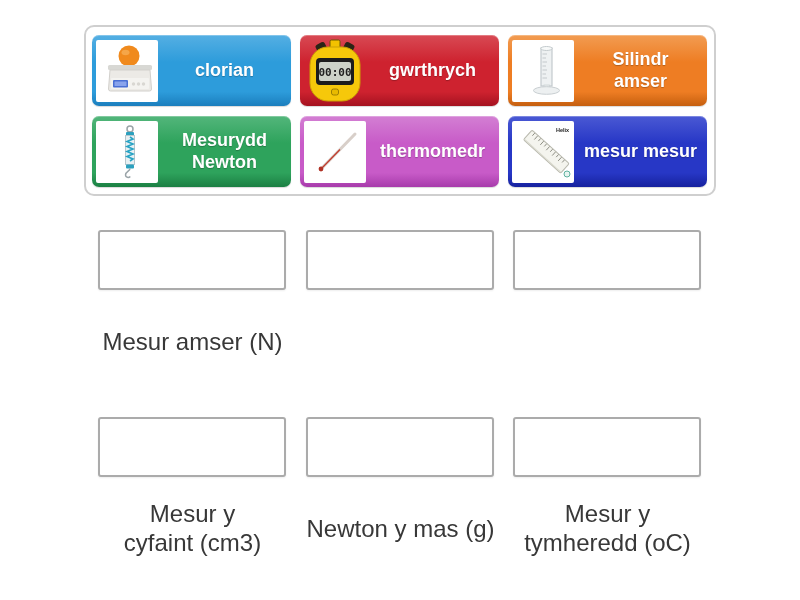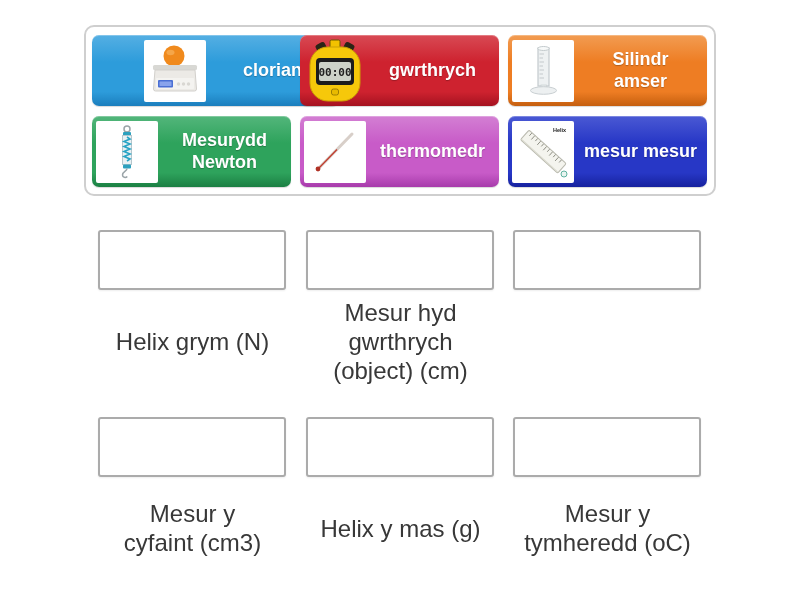--- a/index.html
+++ b/index.html
@@ -21,21 +21,21 @@
     position:absolute;width:199px;height:71px;border-radius:7px;
     display:flex;align-items:center;
     box-shadow:inset 0 1px 0 rgba(255,255,255,.28), 0 1px 1px rgba(0,0,0,.15);
     cursor:pointer;
   }
   .t0{left:92px;top:35px}.t1{left:300px;top:35px}.t2{left:508px;top:35px}
   .t3{left:92px;top:116px}.t4{left:300px;top:116px}.t5{left:508px;top:116px}
   .tile .imgbox{
     flex:0 0 auto;width:62px;height:62px;margin-left:4px;
     background:#fff;border-radius:2px;
-    display:flex;align-items:center;justify-content:center;
+    display:flex;align-items:center;justify-content:flex-end;
   }
   .tile.bare .imgbox{background:transparent;}
   .tile .tlabel{
     flex:1;text-align:center;color:#fff;font-weight:bold;font-size:18px;
     line-height:1.18;white-space:pre-line;padding:0 3px;
     text-shadow:0 1px 1px rgba(0,0,0,.25);
   }
 
   
   .dropzone{
@@ -57,21 +57,21 @@
 
   svg{display:block;}
 </style>
 </head>
 <body>
 
 <div class="stage">
 
   <div class="tray"></div>
 
-  <div class="tile t0" style="background: linear-gradient(rgb(85, 175, 227) 0%, rgb(45, 156, 219) 38%, rgb(45, 156, 219) 80%, rgb(27, 126, 189) 100%); padding-left: 48px;">
+  <div class="tile t0" style="background: linear-gradient(rgb(85, 175, 227) 0%, rgb(45, 156, 219) 38%, rgb(45, 156, 219) 80%, rgb(27, 126, 189) 100%);">
     <div class="imgbox">
       <svg width="56" height="56" viewBox="0 0 56 56">
         <circle cx="27" cy="13" r="10.5" fill="#f08a1d"></circle>
         <ellipse cx="23.5" cy="9.5" rx="4" ry="2.8" fill="#f6ad55" opacity="0.8"></ellipse>
         <rect x="6" y="22" width="44" height="5" rx="1.5" fill="#d8d8d4"></rect>
         <path d="M8 27 h40 l1.5 19 a2 2 0 0 1 -2 2 H8.5 a2 2 0 0 1 -2 -2 z" fill="#eceae6" stroke="#d2d0cc" stroke-width="1"></path>
         <rect x="9" y="35" width="38" height="11" rx="1" fill="#f4f3f0"></rect>
         <rect x="11" y="37" width="15" height="7.5" rx="1" fill="#4a6fd4"></rect>
         <rect x="12.5" y="38.5" width="12" height="4.5" rx="0.5" fill="#89a3ec"></rect>
         <circle cx="31.5" cy="41" r="1.7" fill="#d9d7d2"></circle>
@@ -173,23 +173,20 @@
     <div class="tlabel">mesur mesur</div>
   </div>
 
   <div class="dropzone z0"></div>
   <div class="dropzone z1"></div>
   <div class="dropzone z2"></div>
   <div class="dropzone z3"></div>
   <div class="dropzone z4"></div>
   <div class="dropzone z5"></div>
 
-  <div class="zlabel l0">Helix grym (N)</div>
-  <div class="zlabel l1">Mesur hyd
-gwrthrych
-(object) (cm)</div>
+  <div class="zlabel l0">Mesur amser (N)</div>
   <div class="zlabel l3">Mesur y
 cyfaint (cm3)</div>
-  <div class="zlabel l4">Helix y mas (g)</div>
+  <div class="zlabel l4">Newton y mas (g)</div>
   <div class="zlabel l5">Mesur y
 tymheredd (oC)</div>
 
 </div>
 
 </body></html>

